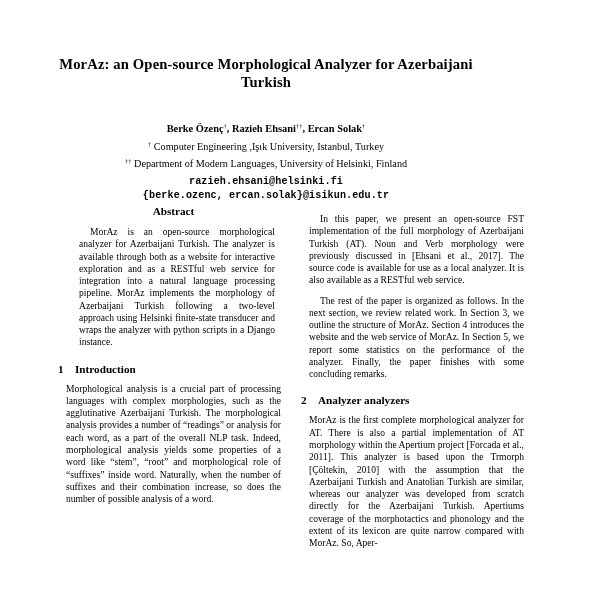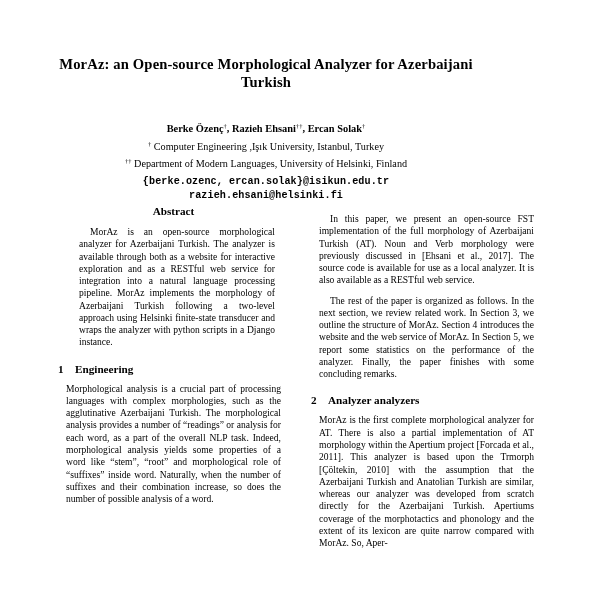--- a/index.html
+++ b/index.html
@@ -66,21 +66,21 @@
     letter-spacing: 0.1px;
   }
 
   
   .columns {
     position: absolute;
     top: 205px;
     left: 58px;
     width: 484px;
     display: flex;
-    gap: 22px;
+    gap: 12px;
   }
 
   .column {
     width: 231px;
     flex: 0 0 231px;
   }
 
   .sec-center {
     text-align: center;
     font-size: 11.2px;
@@ -136,39 +136,39 @@
         <sup class="mark">†</sup>
         <span>Computer Engineering ,Işık University, Istanbul, Turkey</span>
       </div>
 
       <div class="affiliation">
         <sup class="mark">††</sup>
         <span>Department of Modern Languages, University of Helsinki, Finland</span>
       </div>
 
       <div class="emails">
+        <div>razieh.ehsani@helsinki.fi</div>
         <div>{berke.ozenc, ercan.solak}@isikun.edu.tr</div>
-        <div>razieh.ehsani@helsinki.fi</div>
       </div>
     </div>
   </div>
 
   <div class="columns">
 
     <div class="column">
 
       <div class="sec-center">Abstract</div>
 
       <div class="abstract-body">
         <p class="para">MorAz is an open-source morphological analyzer for Azerbaijani Turkish. The analyzer is available through both as a website for interactive exploration and as a RESTful web service for integration into a natural language processing pipeline. MorAz implements the morphology of Azerbaijani Turkish following a two-level approach using Helsinki finite-state transducer and wraps the analyzer with python scripts in a Django instance.</p>
       </div>
 
       <div class="section-head">
         <span class="num">1</span>
-        <span>Engineering</span>
+        <span>Introduction</span>
       </div>
 
       <p class="para noindent">Morphological analysis is a crucial part of processing languages with complex morphologies, such as the agglutinative Azerbaijani Turkish. The morphological analysis provides a number of “readings” or analysis for each word, as a part of the overall NLP task. Indeed, morphological analysis yields some properties of a word like “stem”, “root” and morphological role of “suffixes” inside word. Naturally, when the number of suffixes and their combination increase, so does the number of possible analysis of a word.</p>
 
 
     </div>
 
     <div class="column">
 
       <p class="para">In this paper, we present an open-source FST implementation of the full morphology of Azerbaijani Turkish (AT). Noun and Verb morphology were previously discussed in [Ehsani et al., 2017]. The source code is available for use as a local analyzer. It is also available as a RESTful web service.</p>

